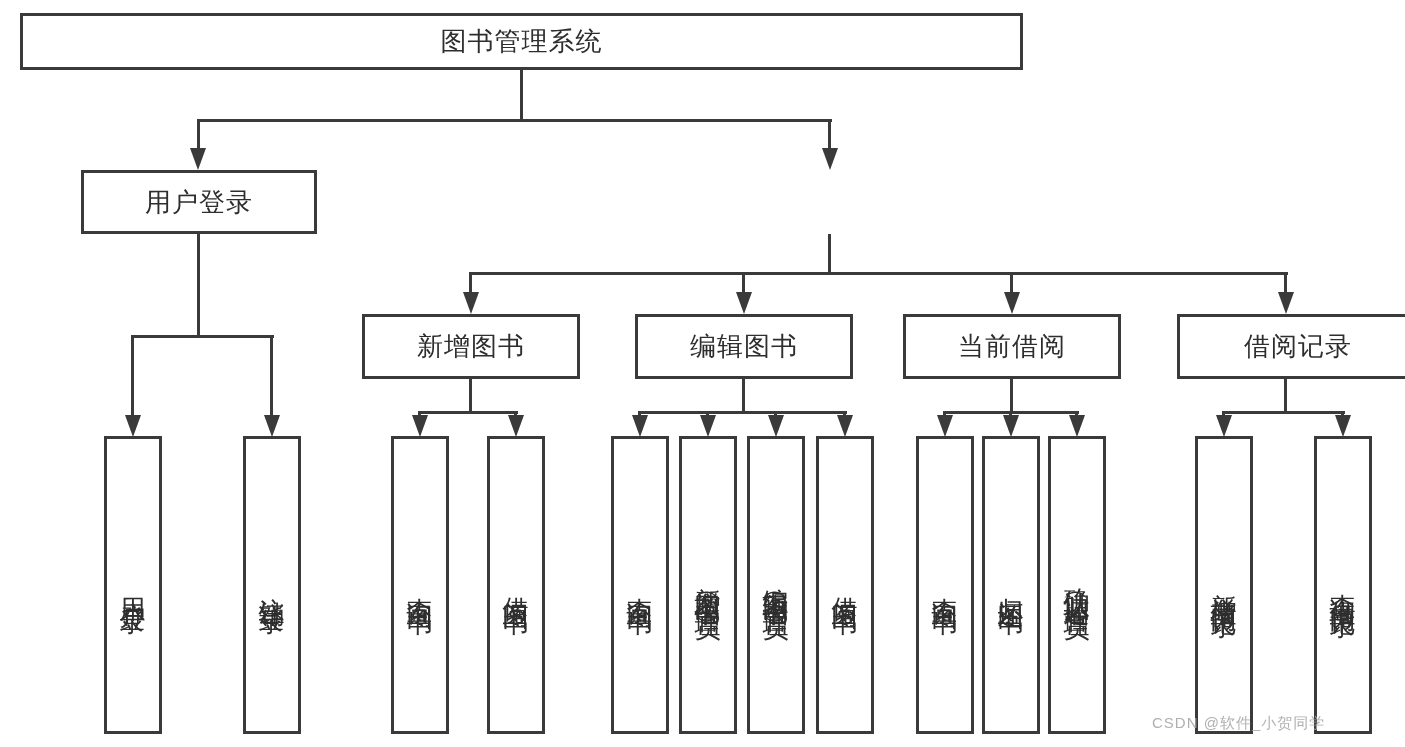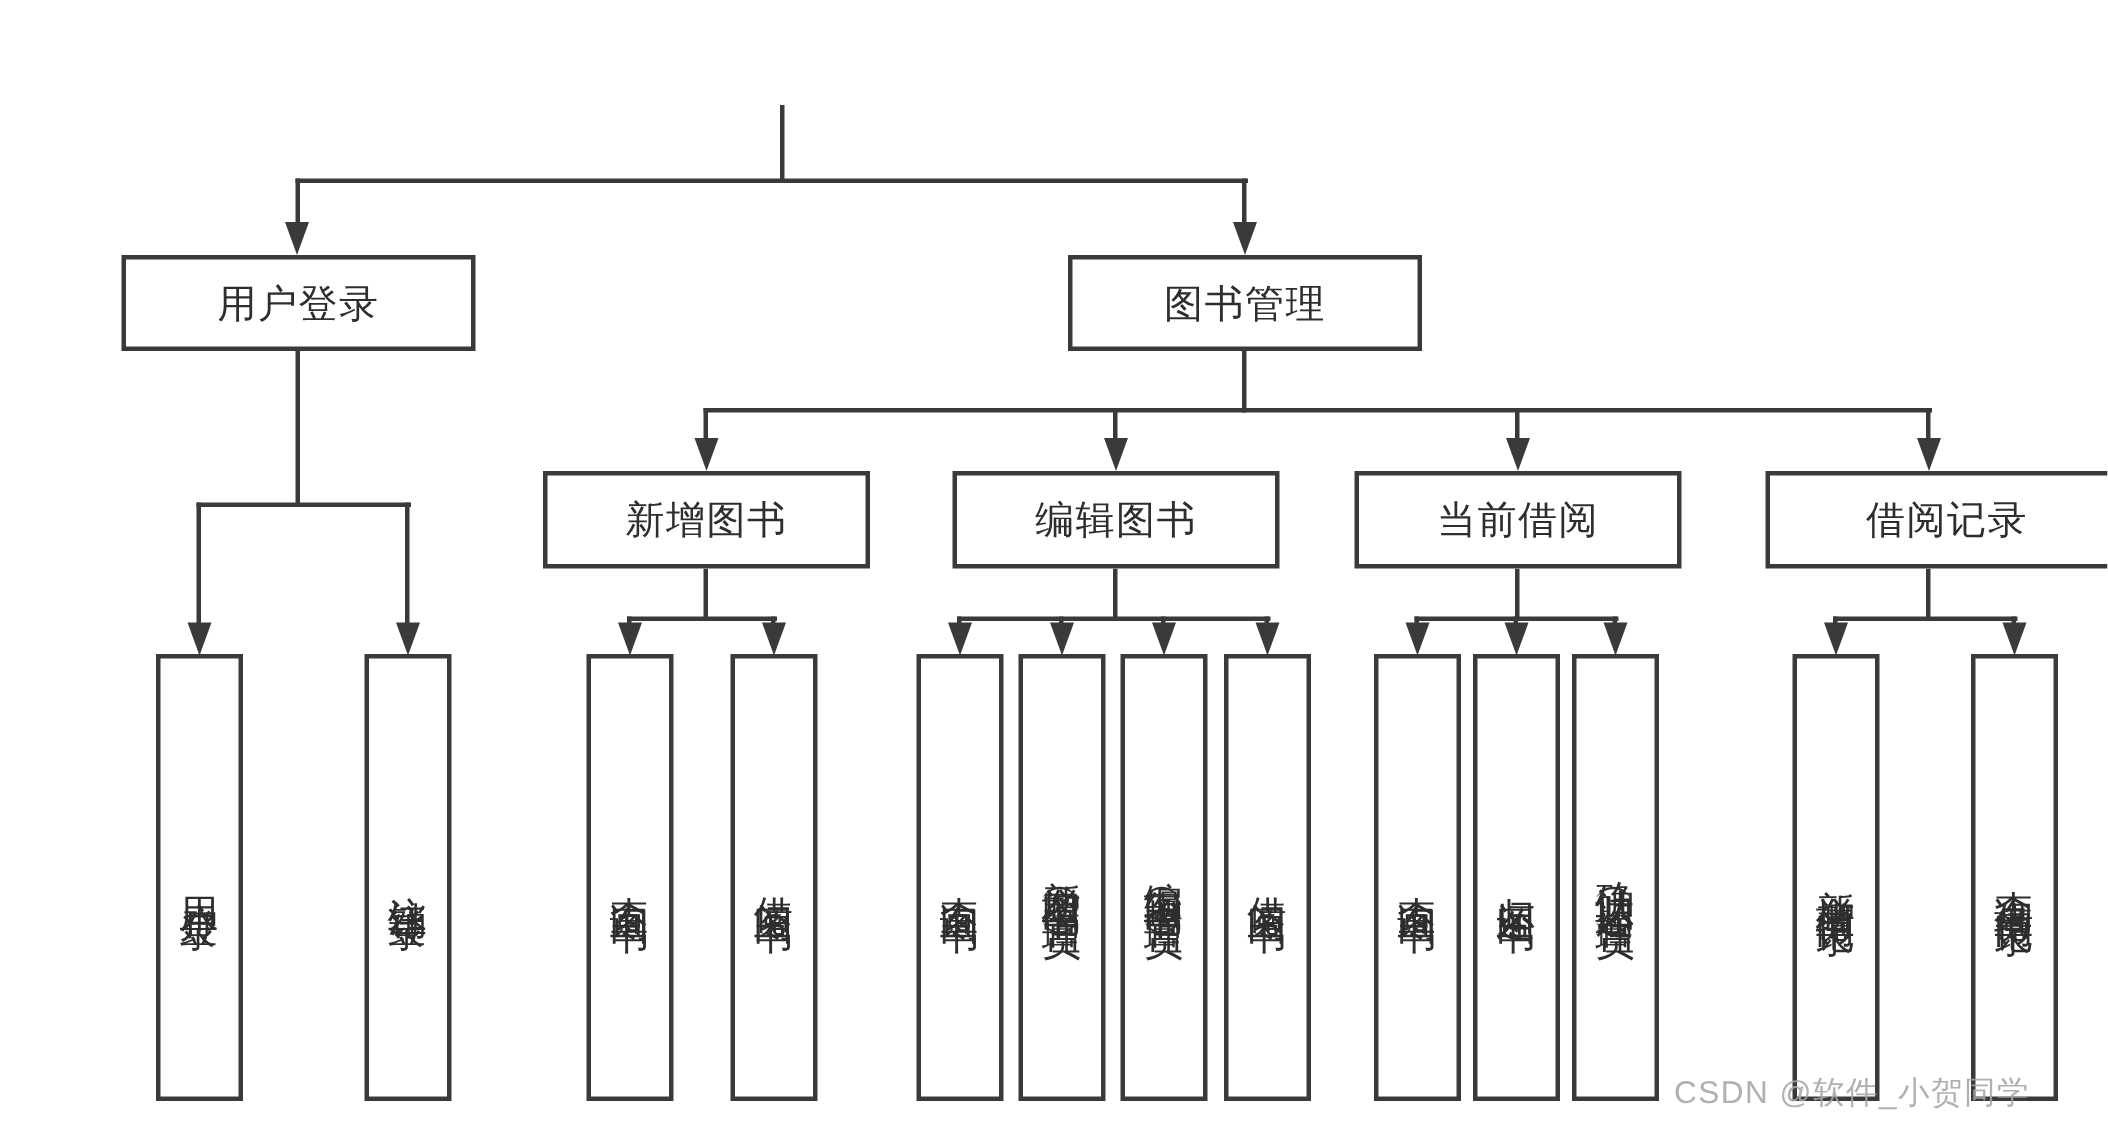--- a/index.html
+++ b/index.html
@@ -40,44 +40,44 @@
     position: absolute;
     width: 0;
     height: 0;
     border-left: 8px solid transparent;
     border-right: 8px solid transparent;
     border-top: 22px solid #3a3a3a;
     z-index: 1;
   }
   .watermark {
     position: absolute;
-    left: 1116px;
+    left: 1152px;
     top: 714px;
-    font-size: 21px;
+    font-size: 15px;
     color: rgba(165,165,165,0.88);
     letter-spacing: 1px;
     white-space: nowrap;
     z-index: 3;
   }
 </style>
 </head>
 <body>
 
 <div class="canvas">
 
+  <div class="box" style="left:20px; top:13px; width:1003px; height:57px;">图书管理系统</div>
 
   <div class="line" style="left:520px; top:70px; width:3px; height:52px;"></div>
   <div class="line" style="left:197px; top:119px; width:635px; height:3px;"></div>
   <div class="line" style="left:197px; top:119px; width:3px; height:34px;"></div>
   <div class="arrow" style="left:190px; top:148px;"></div>
   <div class="line" style="left:828px; top:119px; width:3px; height:34px;"></div>
   <div class="arrow" style="left:822px; top:148px;"></div>
 
   <div class="box" style="left:81px; top:170px; width:236px; height:64px;">用户登录</div>
-  <div class="box" style="left:712px; top:170px; width:236px; height:64px;">图书管理</div>
 
   <div class="line" style="left:197px; top:234px; width:3px; height:102px;"></div>
   <div class="line" style="left:131px; top:335px; width:143px; height:3px;"></div>
   <div class="line" style="left:131px; top:335px; width:3px; height:85px;"></div>
   <div class="arrow" style="left:125px; top:415px;"></div>
   <div class="line" style="left:270px; top:335px; width:3px; height:85px;"></div>
   <div class="arrow" style="left:264px; top:415px;"></div>
 
   <div class="line" style="left:828px; top:234px; width:3px; height:41px;"></div>
   <div class="line" style="left:469px; top:272px; width:819px; height:3px;"></div>

